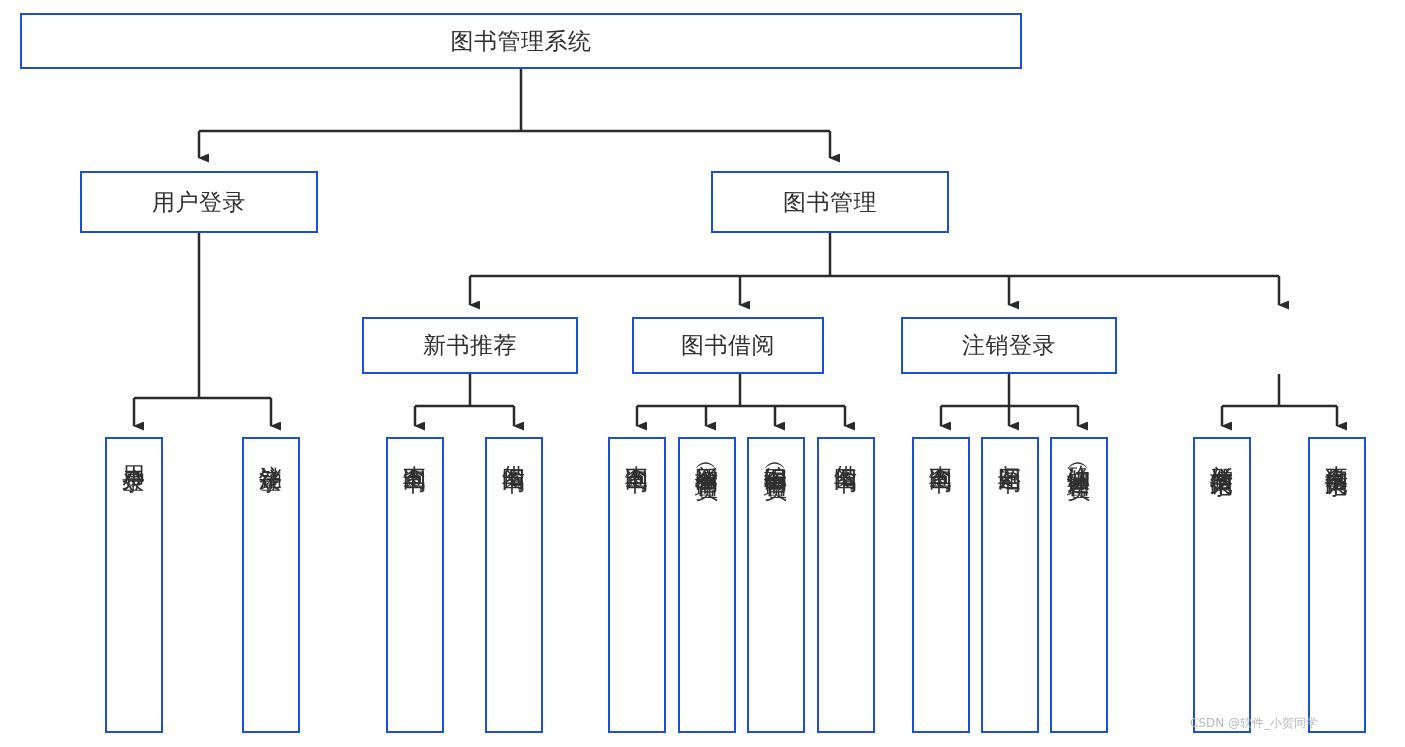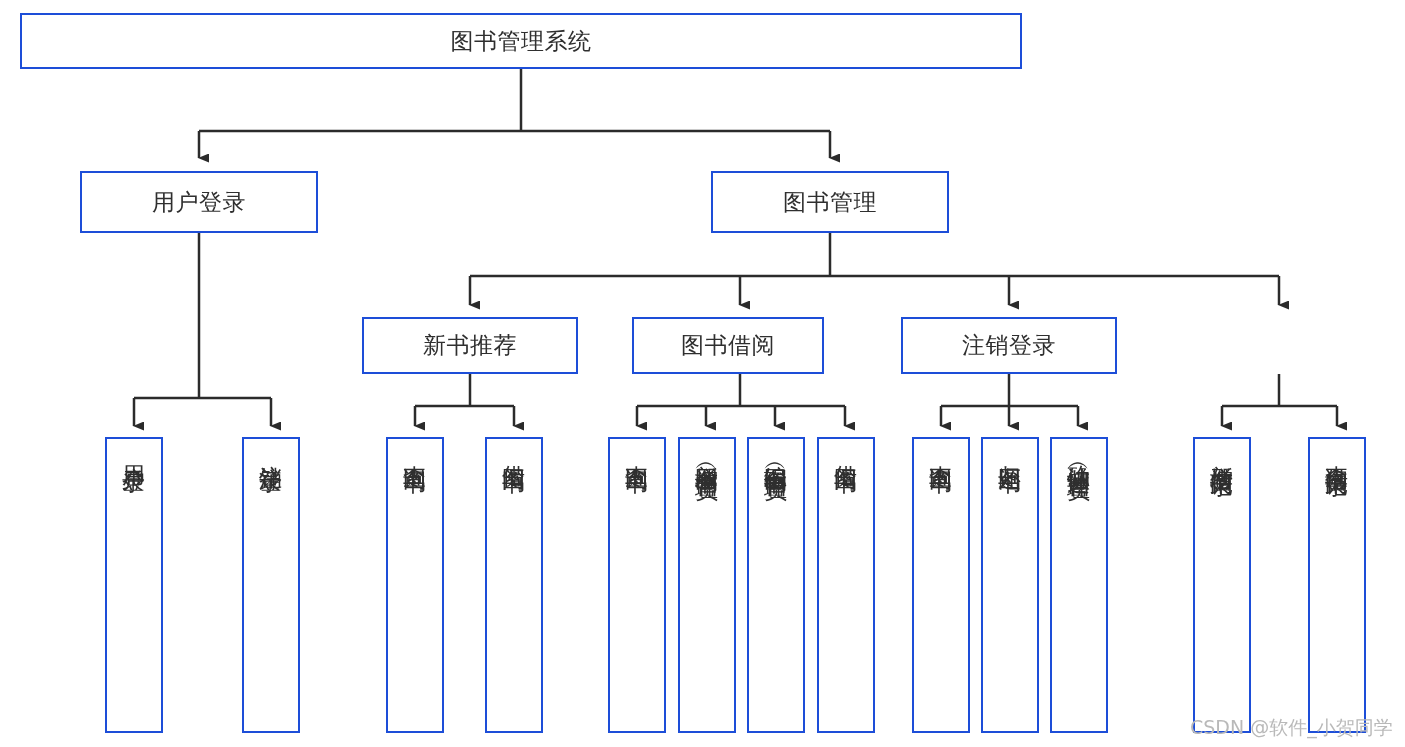--- a/index.html
+++ b/index.html
@@ -60,21 +60,21 @@
     writing-mode: vertical-rl;
     text-orientation: upright;
     font-size: 23px;
     line-height: 1.05;
     letter-spacing: 2px;
     white-space: nowrap;
   }
   .watermark {
     position: absolute;
     color: #b9b9b9;
-    font-size: 19px;
+    font-size: 12px;
     white-space: nowrap;
     font-family: "DejaVu Sans", "Liberation Sans", sans-serif;
   }
 </style>
 </head>
 <body>
 
 <div id="diagram-root">
 
   <svg class="connectors" viewBox="0 0 1405 747">

